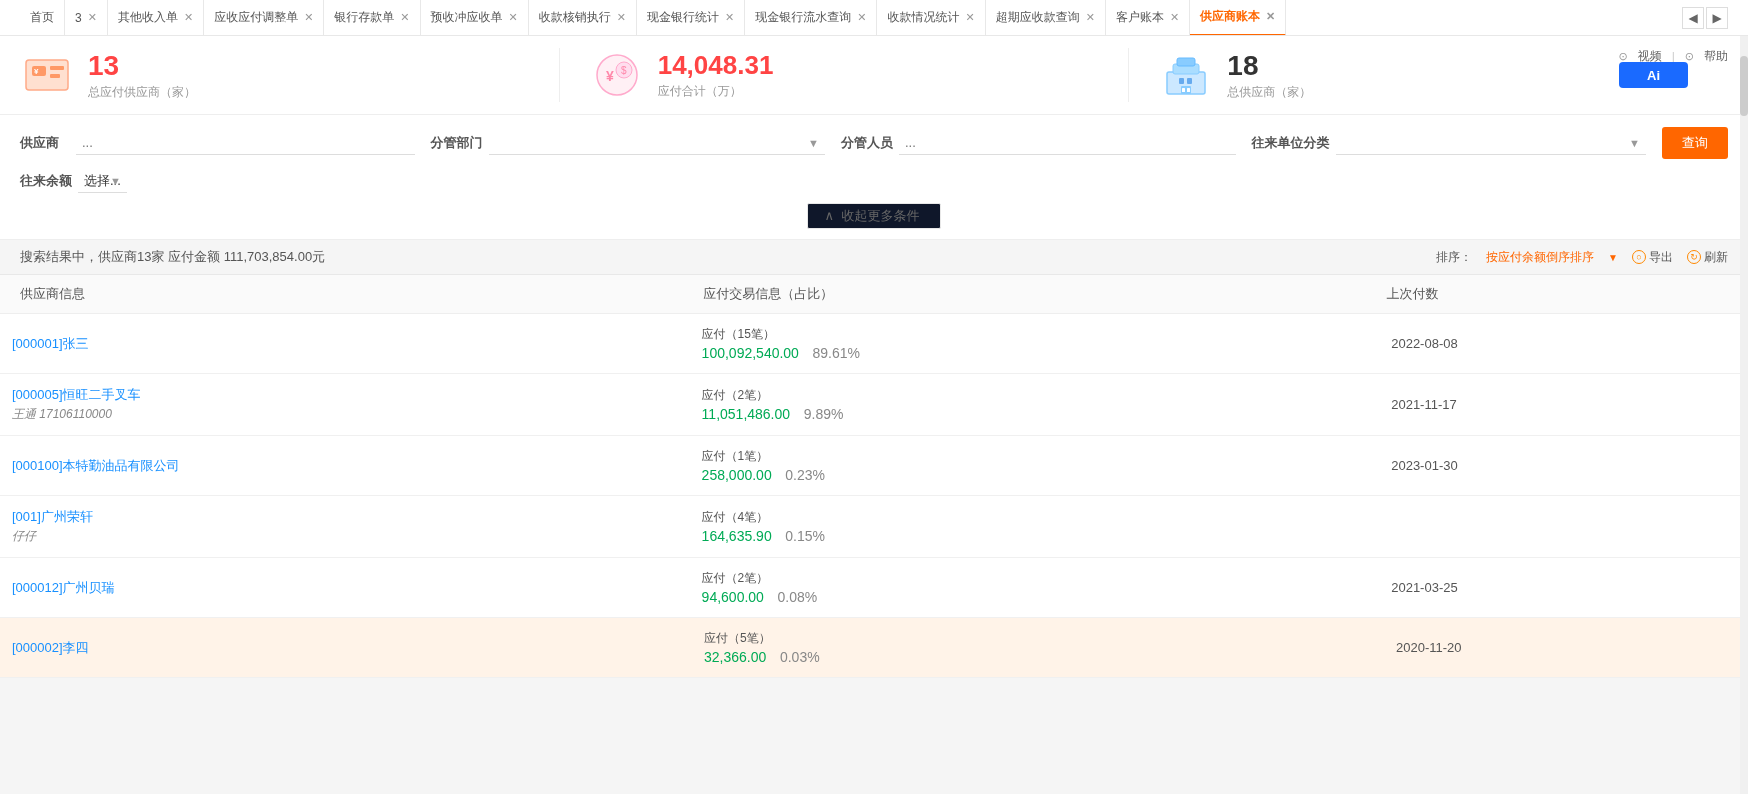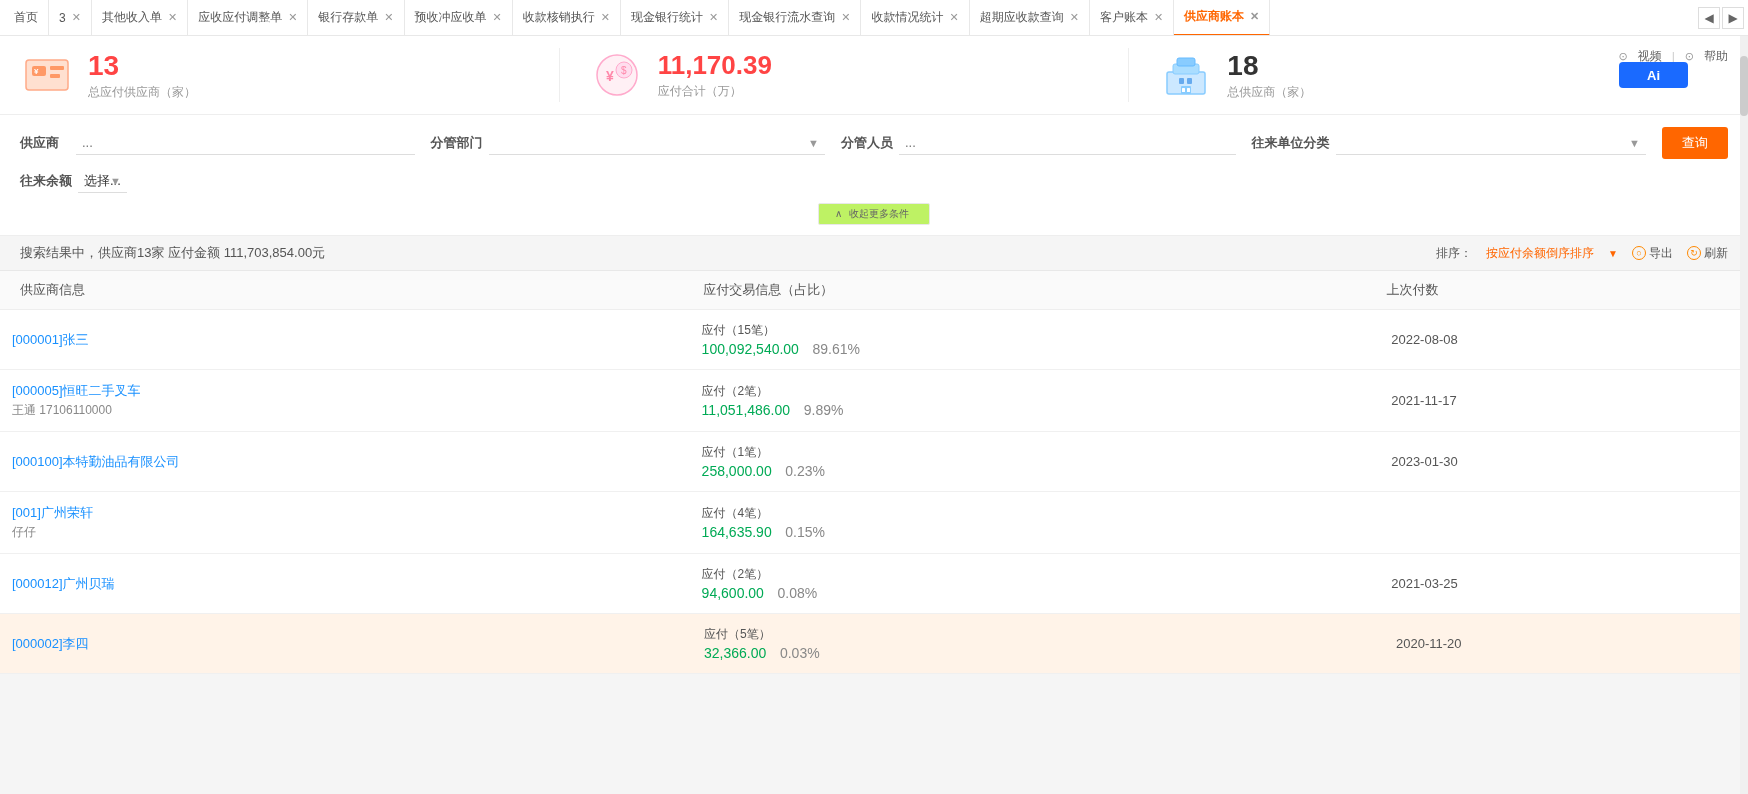--- a/index.html
+++ b/index.html
@@ -6,21 +6,21 @@
     body { background: #f5f5f5; font-size: 13px; color: #333; overflow-x: hidden; }
 
     
     .top-nav {
       background: #fff;
       display: flex;
       align-items: center;
       height: 36px;
       border-bottom: 1px solid #e8e8e8;
       overflow: hidden;
-      padding: 0 4px;
+      padding: 0 20px;
     }
     .nav-tab {
       display: inline-flex;
       align-items: center;
       padding: 0 10px;
       height: 36px;
       font-size: 12px;
       color: #555;
       border-right: 1px solid #e8e8e8;
       white-space: nowrap;
@@ -180,24 +180,24 @@
       font-size: 13px;
       cursor: pointer;
       white-space: nowrap;
     }
     .collapse-bar {
       text-align: center;
       margin-top: 4px;
       margin-bottom: 2px;
     }
     .collapse-btn {
-      font-size: 10px;
+      font-size: 13px;
       color: #666;
       cursor: pointer;
-      background: #bef264;
+      background: #0f172a;
       border: 1px solid #e8e8e8;
       padding: 3px 16px;
       border-radius: 2px;
     }
     .collapse-btn span { margin-right: 4px; }
 
     
     .result-bar {
       background: #f5f5f5;
       padding: 8px 20px;
@@ -261,20 +261,21 @@
     .supplier-link {
       color: #1890ff;
       text-decoration: none;
       font-size: 13px;
       cursor: pointer;
     }
     .supplier-sub {
       font-size: 12px;
       color: #888;
       margin-top: 2px;
+      font-style: italic;
     }
     .payable-count { font-size: 12px; color: #555; margin-bottom: 2px; }
     .payable-amount {
       font-size: 14px;
       color: #00aa55;
       font-weight: 500;
       cursor: pointer;
     }
     .payable-pct { font-size: 14px; color: #888; margin-left: 10px; }
     .last-pay-date { font-size: 13px; color: #555; }
@@ -378,21 +379,21 @@
   <div class="summary-card">
     <div class="summary-icon">
       <svg viewBox="0 0 50 50" fill="none" xmlns="http://www.w3.org/2000/svg">
         <circle cx="25" cy="25" r="20" fill="#fff0f5" stroke="#ffaacc" stroke-width="1.5"></circle>
         <text x="14" y="31" font-size="14" fill="#ff88aa" font-weight="bold">¥</text>
         <circle cx="32" cy="20" r="8" fill="#ffddee" stroke="#ffaacc" stroke-width="1"></circle>
         <text x="29" y="24" font-size="10" fill="#ff88aa">$</text>
       </svg>
     </div>
     <div class="summary-info">
-      <div class="summary-number large">11,170.39</div>
+      <div class="summary-number large">14,048.31</div>
       <div class="summary-label">应付合计（万）</div>
     </div>
   </div>
 
   <div class="summary-card" style="border-right:none">
     <div class="summary-icon">
       <svg viewBox="0 0 50 50" fill="none" xmlns="http://www.w3.org/2000/svg">
         <rect x="6" y="22" width="38" height="22" rx="2" fill="#cce8ff" stroke="#88ccff" stroke-width="1.5"></rect>
         <rect x="12" y="14" width="26" height="10" rx="2" fill="#aaddff" stroke="#88ccff" stroke-width="1"></rect>
         <rect x="16" y="8" width="18" height="8" rx="2" fill="#88ccff" stroke="#66bbff" stroke-width="1"></rect>

